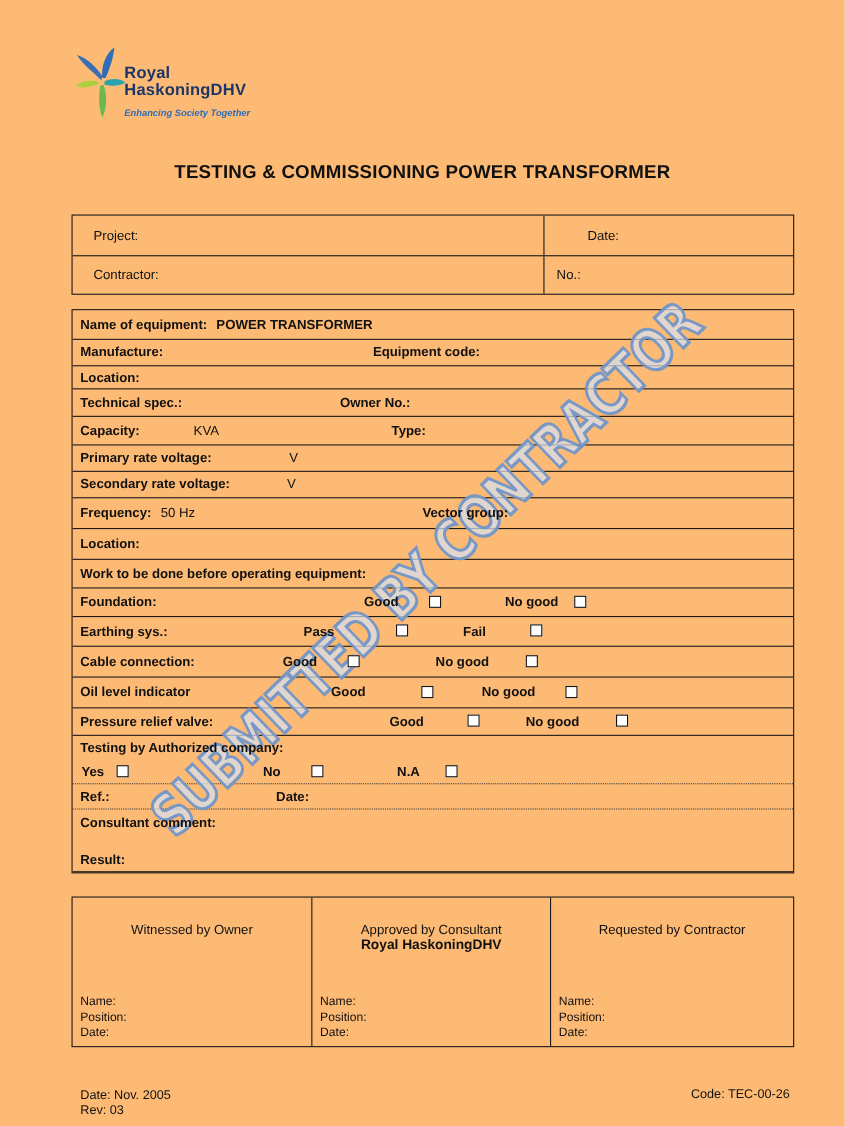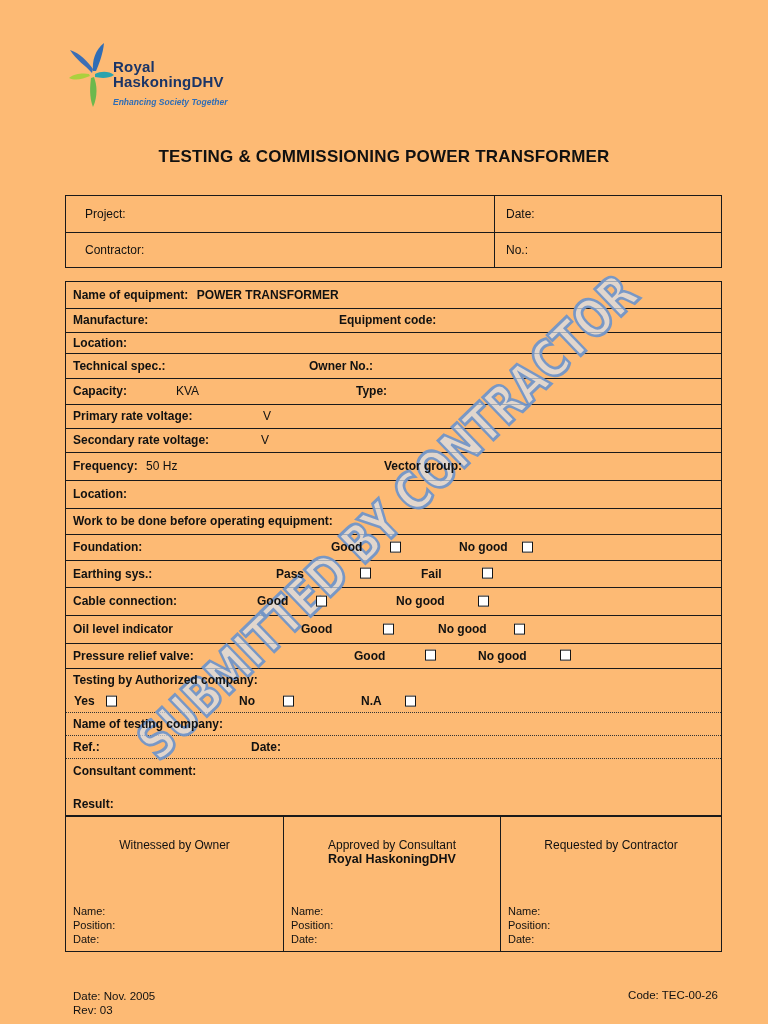--- a/index.html
+++ b/index.html
@@ -15,21 +15,21 @@
   .logo{position:absolute;left:64px;top:33px;width:180px;height:88px;}
   .logo svg{position:absolute;left:4px;top:7px;}
   .logo .brand{position:absolute;left:49px;top:26px;font-weight:bold;font-size:15px;line-height:15px;color:#1b3567;letter-spacing:0.2px;}
   .logo .tagline{position:absolute;left:49px;top:64px;font-size:8.5px;font-weight:bold;font-style:italic;color:#2f6db6;}
 
   .page-title{position:absolute;left:0;top:147px;width:100%;text-align:center;font-size:17px;font-weight:bold;letter-spacing:0.2px;}
 
   
   .htable{position:absolute;left:65px;top:195px;width:657px;border:1px solid #1a1a1a;box-sizing:border-box;}
   .hrow{display:flex;box-sizing:border-box;}
-  .hrow.first{border-bottom:1px solid #1a1a1a;}
+  .hrow.first{border-bottom:1px solid #1a1a1a;gap:28px;}
   .hcell{box-sizing:border-box;font-size:12px;}
   .hcell.c1{width:429px;border-right:1px solid #1a1a1a;padding-left:19px;}
   .hcell.c2{flex:1;padding-left:11px;}
   .hrow.first .hcell{height:36px;line-height:36px;}
   .hrow.second .hcell{height:34px;line-height:34px;}
 
   
   .mtable{position:absolute;left:65px;top:281px;width:657px;border:1px solid #1a1a1a;box-sizing:border-box;}
   .mrow{position:relative;box-sizing:border-box;border-bottom:1px solid #1a1a1a;font-size:12px;padding-left:7px;}
   .mrow.dotted{border-bottom:1px dotted #333;}
@@ -192,23 +192,20 @@
 
     <div class="mrow dotted yrow" style="height:22px;line-height:21px;">
       <span class="t b abs yl">Yes</span>
       <span class="cb yb"></span>
       <span class="t b abs nl">No</span>
       <span class="cb nb"></span>
       <span class="t b abs al">N.A</span>
       <span class="cb ab"></span>
     </div>
 
-    <div class="mrow dotted" style="height:23px;line-height:22px;">
-      <span class="t b">Name of testing company:</span>
-    </div>
 
     <div class="mrow dotted" style="height:23px;line-height:22px;">
       <span class="t b">Ref.:</span>
       <span class="t b abs" style="left:185px">Date:</span>
     </div>
 
     <div class="mrow last" style="height:34px;line-height:24px;">
       <span class="t b">Consultant comment:</span>
     </div>
 

